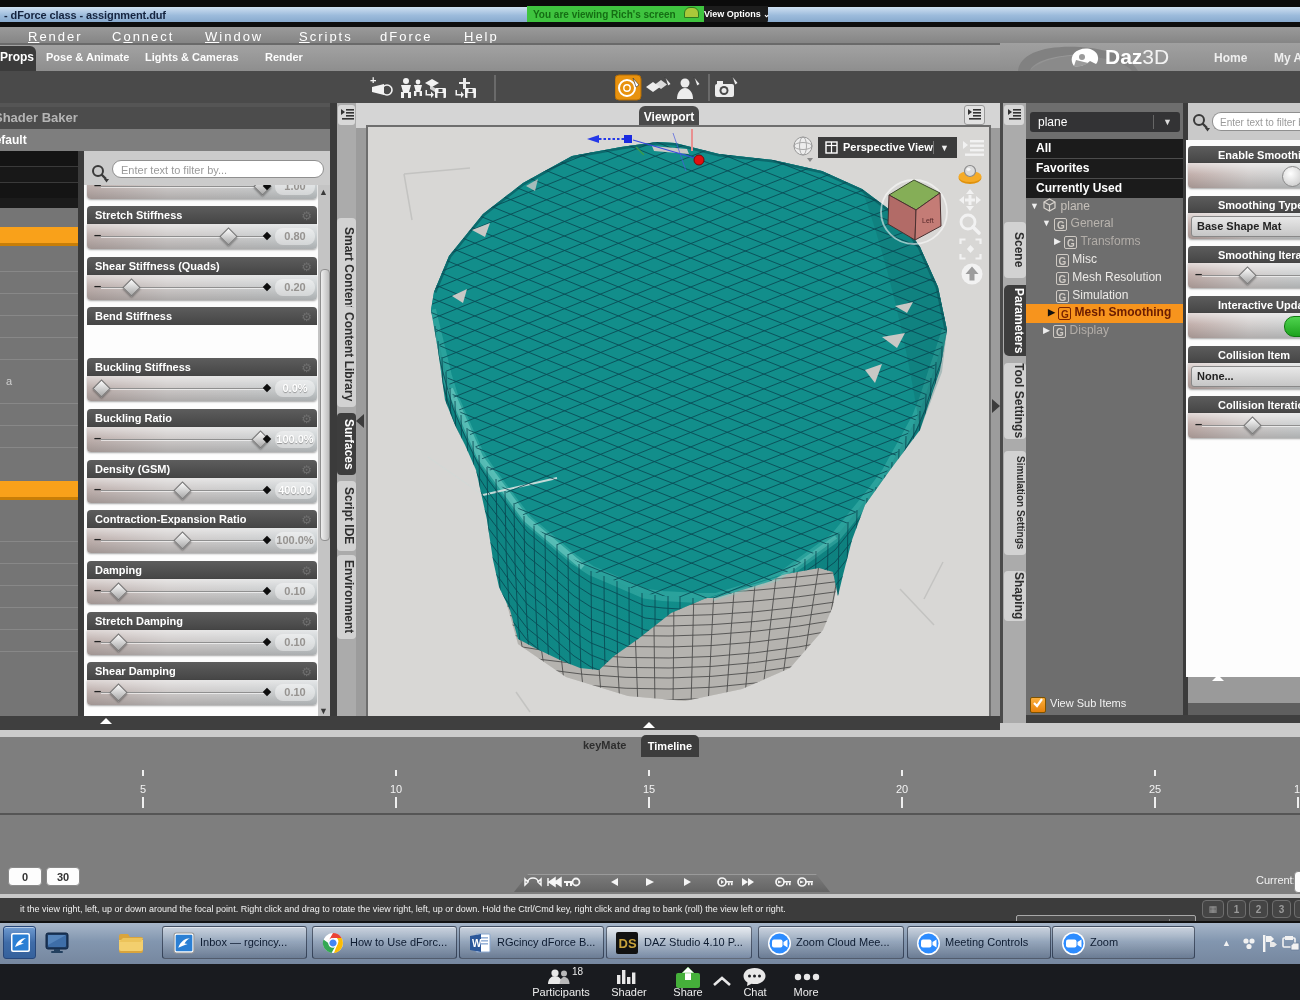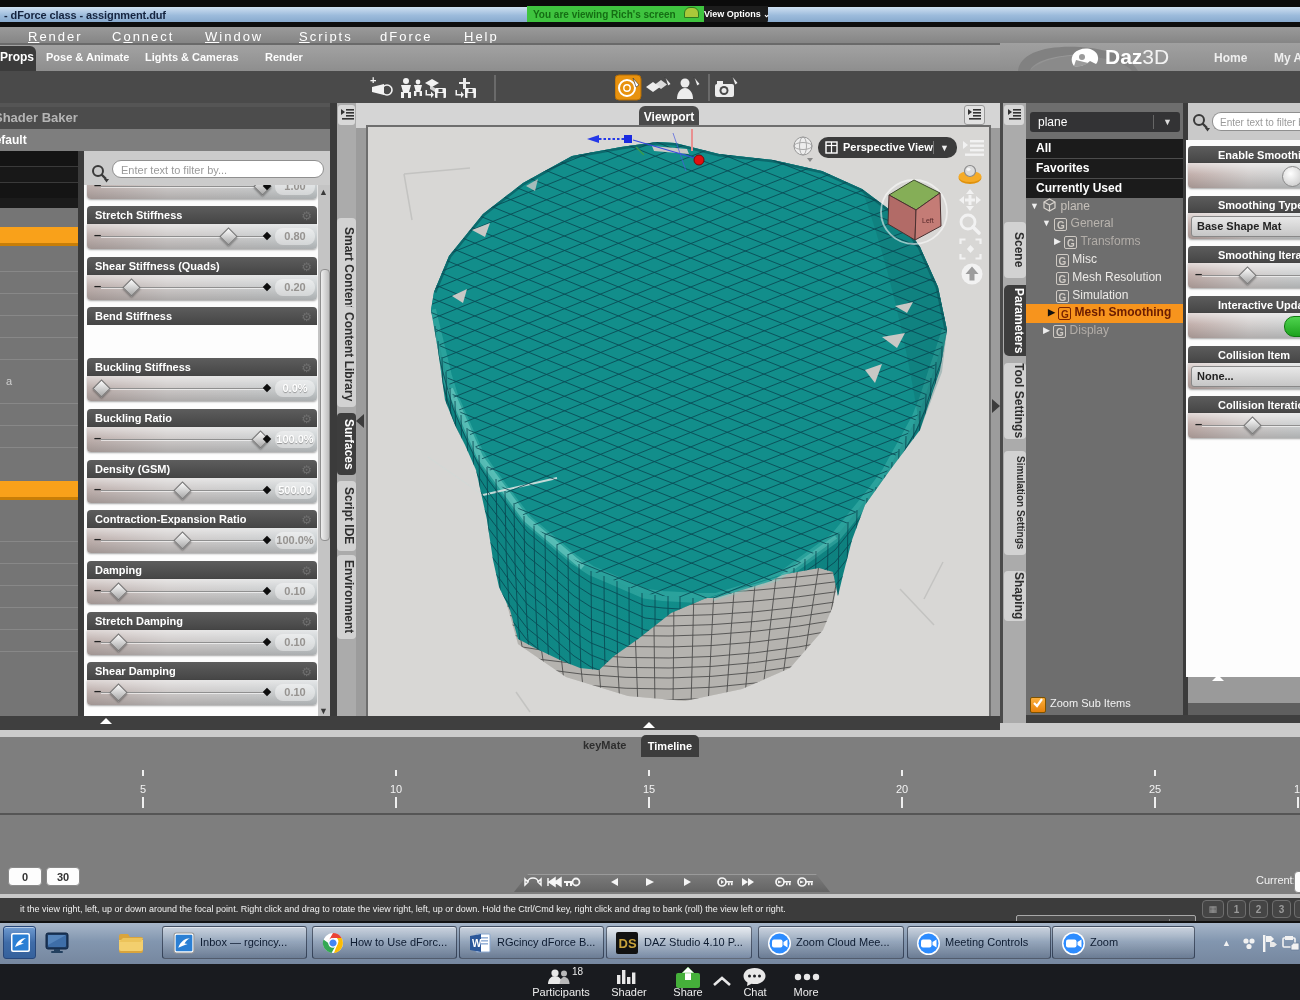--- a/index.html
+++ b/index.html
@@ -210,21 +210,21 @@
               <div class="val bri">100.0%</div>
             </div>
           </div>
      <div class="sg" style="top:275px;">
             <div class="sgh">Density (GSM)<span class="gear">⚙</span></div>
             <div class="sgb">
               <span class="mins">–</span>
               <div class="trk"></div>
               <div class="thm" style="left:89px;"></div>
               <div class="pls"></div>
-              <div class="val bri">500.00</div>
+              <div class="val bri">400.00</div>
             </div>
           </div>
      <div class="sg" style="top:325px;">
             <div class="sgh">Contraction-Expansion Ratio<span class="gear">⚙</span></div>
             <div class="sgb">
               <span class="mins">–</span>
               <div class="trk"></div>
               <div class="thm" style="left:89px;"></div>
               <div class="pls"></div>
               <div class="val dim">100.0%</div>
@@ -584,21 +584,21 @@
 </g>
 </svg>
 
  <svg class="abs" style="left:437px;top:33px;" width="22" height="28" viewBox="0 0 22 28">
         <circle cx="10" cy="10" r="9" fill="#f2f2f2" opacity=".8"></circle>
         <ellipse cx="10" cy="10" rx="9" ry="3.5" fill="none" stroke="#aaa"></ellipse>
         <ellipse cx="10" cy="10" rx="3.5" ry="9" fill="none" stroke="#aaa"></ellipse>
         <circle cx="10" cy="10" r="9" fill="none" stroke="#999"></circle>
         <path d="M14 22 l6 0 -3 4 Z" fill="#888"></path>
       </svg>
- <div class="abs" style="left:462px;top:34px;width:139px;height:21px;background:#3b3b3b;border-radius:10px;color:#fff;">
+ <div class="abs" style="left:462px;top:34px;width:139px;height:21px;background:#3b3b3b;border-radius:0;color:#fff;">
    <svg class="abs" style="left:7px;top:4px;" width="13" height="13" viewBox="0 0 13 13">
           <rect x="1" y="1" width="11" height="11" fill="none" stroke="#fff" stroke-width="1.4"></rect>
           <line x1="6.5" y1="1" x2="6.5" y2="12" stroke="#fff" stroke-width="1.2"></line>
           <line x1="1" y1="4.5" x2="12" y2="4.5" stroke="#fff" stroke-width="1.2"></line>
         </svg>
    <span class="abs" style="left:25px;top:4px;font-size:11px;font-weight:bold;">Perspective View</span>
    <span class="abs" style="right:23px;top:4px;width:1px;height:13px;background:#777;"></span>
    <span class="abs" style="right:8px;top:1px;font-size:9px;color:#eee;line-height:20px;">▼</span>
  </div>
  <svg class="abs" style="left:606px;top:35px;" width="24" height="19" viewBox="0 0 24 19">
@@ -691,21 +691,21 @@
  <div class="tr" style="left:56px;top:167px;color:#eceae7;"><span class="gic">G</span> <span>Mesh Resolution</span></div>
  <div class="tr" style="left:56px;top:185px;color:#eceae7;"><span class="gic">G</span> <span>Simulation</span></div>
  <div class="abs" style="left:26px;top:201px;width:157px;height:19px;background:#f7941d;"></div>
  <div class="tr" style="left:48px;top:202px;color:#6b1c00;font-weight:bold;"><span class="arr" style="color:#111;">▶</span> <span class="gic" style="border-color:#7a2400;color:#7a2400;">G</span> <span>Mesh Smoothing</span></div>
  <div class="tr" style="left:43px;top:220px;color:#b2ada8;"><span class="arr" style="color:#eee;">▶</span> <span class="gic">G</span> <span>Display</span></div>
 
  <div class="abs" style="left:30px;top:594px;width:14px;height:14px;background:linear-gradient(#fbb03f,#e8820a);border:1px solid #7e5200;border-radius:2px;"></div>
  <svg class="abs" style="left:31px;top:593px;" width="14" height="14" viewBox="0 0 14 14">
         <path d="M3 7 L6 10 L11 3" fill="none" stroke="#fff" stroke-width="2.2"></path>
       </svg>
- <div class="abs" style="left:50px;top:594px;font-size:11px;color:#f2f2f2;">Zoom Sub Items</div>
+ <div class="abs" style="left:50px;top:594px;font-size:11px;color:#f2f2f2;">View Sub Items</div>
 
  <div class="abs" style="left:183px;top:0;width:5px;height:615px;background:#3b3b3b;"></div>
  <div class="abs" style="left:188px;top:0;width:112px;height:37px;background:#c9c9c9;"></div>
  <svg class="abs" style="left:191px;top:9px;" width="20" height="20" viewBox="0 0 20 20">
         <circle cx="8" cy="8" r="5" fill="none" stroke="#3a3a3a" stroke-width="2"></circle>
         <line x1="11.5" y1="11.5" x2="16" y2="16" stroke="#3a3a3a" stroke-width="2.4"></line>
         <path d="M14 16 l5 0 -2.5 3.5 Z" fill="#3a3a3a"></path>
       </svg>
  <div class="abs" style="left:212px;top:9px;width:88px;height:19px;background:#fff;border:1px solid #8f8f8f;border-radius:9px 0 0 9px;border-right:none;color:#9a9a9a;font-size:10px;line-height:19px;padding-left:7px;box-sizing:border-box;white-space:nowrap;overflow:hidden;">Enter text to filter b</div>
  <div class="abs" style="left:186px;top:37px;width:114px;height:537px;background:#fdfdfd;"></div>

